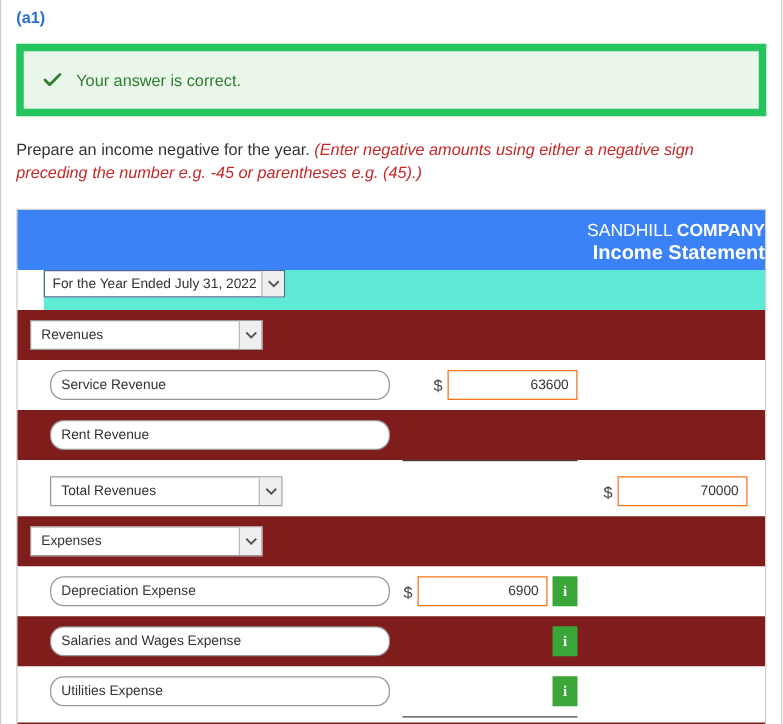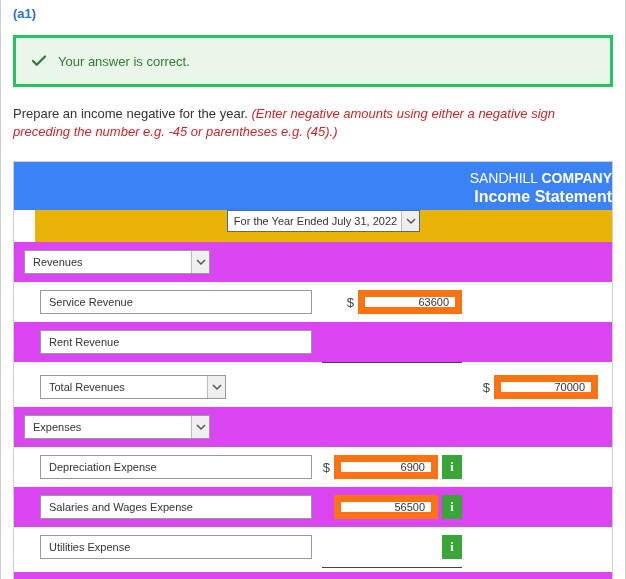--- a/index.html
+++ b/index.html
@@ -16,21 +16,21 @@
     padding: 0 12px 12px 12px;
     width: 626px;
   }
   .part-label {
     color: #2b6fd6;
     font-size: 13px;
     font-weight: bold;
     padding: 6px 0 14px 0;
   }
   .feedback {
-    border: 3px solid #22c55e;
+    border: 6px solid #22c55e;
     background: #e9f6e9;
     padding: 14px 14px;
     margin-bottom: 18px;
     display: flex;
     align-items: center;
     gap: 10px;
   }
   .feedback svg { flex: 0 0 auto; }
   .feedback-text { color: #2e7d32; font-size: 13px; }
   .instr { font-size: 13px; color: #333; margin-bottom: 20px; line-height: 1.4; }
@@ -42,23 +42,22 @@
   .stmt-head {
     background: #3b82f6;
     color: #fff;
     text-align: right;
     padding: 8px 0 4px 0;
   }
   .stmt-head .company { font-size: 14px; }
   .stmt-head .company b { font-weight: bold; }
   .stmt-head .title { font-size: 16px; font-weight: bold; margin-top: 2px; }
   .period-row {
-    background: #eab308;
+    background: #5eead4;
     padding: 0 0 10px 0;
-    text-align: center;
     margin-left: 21px;
   }
   .sel {
     border: 1px solid #4b6a96;
     background: #fff;
     font-size: 11px;
     color: #333;
     height: 22px;
     padding: 0 22px 0 6px;
     display: inline-flex;
@@ -71,55 +70,55 @@
     width: 18px;
     background: #efefef;
     border-left: 1px solid #bbb;
     display: flex; align-items: center; justify-content: center;
   }
   .body-row {
     display: flex;
     align-items: center;
     padding: 8px 10px;
   }
-  .body-row.alt { background: #d946ef; }
+  .body-row.alt { background: #7f1d1d; }
   .indent { padding-left: 26px; }
   .label-sel {
     border: 1px solid #999;
     background: #fff;
     height: 24px;
     font-size: 11px;
     color: #333;
     display: inline-flex;
     align-items: center;
     padding: 0 22px 0 8px;
     position: relative;
     min-width: 180px;
   }
   .label-sel.w1 { width: 186px; }
-  .label-sel.w2 { width: 272px; }
+  .label-sel.w2 { width: 272px; border-radius: 11px; }
   .label-sel .chev {
     position: absolute;
     right: 0; top: 0; bottom: 0;
     width: 18px;
     background: #efefef;
     border-left: 1px solid #bbb;
     display: flex; align-items: center; justify-content: center;
   }
   .amt-col {
     margin-left: auto;
     display: flex;
     align-items: center;
     gap: 4px;
   }
   .amt-col.colA { margin-right: 140px; }
   .amt-col.colB { margin-right: 4px; }
   .dollar { font-size: 13px; color: #444; width: 12px; text-align: right; }
   .amt-input {
-    border: 7px solid #f97316;
+    border: 1px solid #f97316;
     background: #fff;
     height: 24px;
     width: 104px;
     font-size: 11px;
     color: #333;
     display: inline-flex;
     align-items: center;
     justify-content: flex-end;
     padding: 0 6px;
   }
@@ -244,21 +243,20 @@
         <span class="info-badge">i</span>
       </div>
     </div>
 
     <div class="body-row alt indent">
       <span class="label-sel w2">
         <span>Salaries and Wages Expense</span>
       </span>
       <div class="amt-col colA">
         <span class="dollar"></span>
-        <span class="amt-input">56500</span>
         <span class="info-badge">i</span>
       </div>
     </div>
 
     <div class="body-row indent">
       <span class="label-sel w2">
         <span>Utilities Expense</span>
       </span>
       <div class="amt-col colA">
         <span class="dollar"></span>

